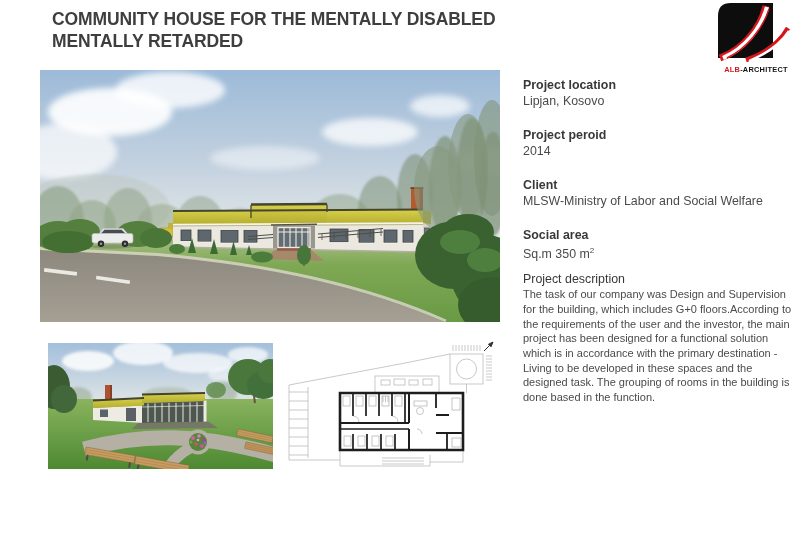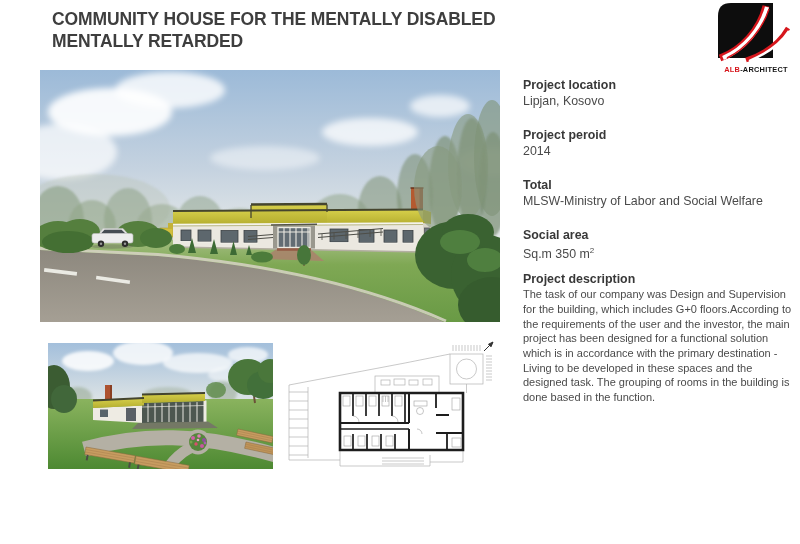--- a/index.html
+++ b/index.html
@@ -32,21 +32,21 @@
   .fig-garden{left:48px;top:343px;width:225px;height:126px;}
   .fig-plan{left:287px;top:338px;width:212px;height:140px;}
 
   
   .details{position:absolute;left:523px;top:77px;width:272px;color:#474747;}
   .sec{margin:0 0 18px 0;}
   .sec-label{font-size:12.4px;font-weight:bold;color:#383838;line-height:16px;}
   .sec-value{font-size:12.4px;line-height:16px;color:#4a4a4a;}
   .sec-value sup{font-size:8px;}
   .sec-tight{margin-bottom:10px;}
-  .desc-label{font-size:12.4px;font-weight:bold;color:#383838;line-height:15px;}
+  .desc-label{font-size:12.4px;font-weight:normal;color:#383838;line-height:15px;}
   .desc-text{font-size:11px;line-height:14.7px;color:#4a4a4a;margin:0;}
 </style>
 </head>
 <body>
 
 <div class="page">
 
   <h1 class="title" style="margin:0;">
     <span style="display:block">COMMUNITY HOUSE FOR THE MENTALLY DISABLED</span>
     <span style="display:block">MENTALLY RETARDED</span>
@@ -401,21 +401,21 @@
       <div class="sec-label">Project location</div>
       <div class="sec-value">Lipjan, Kosovo</div>
     </div>
 
     <div class="sec">
       <div class="sec-label">Project peroid</div>
       <div class="sec-value">2014</div>
     </div>
 
     <div class="sec">
-      <div class="sec-label">Total</div>
+      <div class="sec-label">Client</div>
       <div class="sec-value">MLSW-Ministry of Labor and Social Welfare</div>
     </div>
 
     <div class="sec sec-tight">
       <div class="sec-label">Social area</div>
       <div class="sec-value"><span>Sq.m 350 m</span><sup>2</sup></div>
     </div>
 
     <div>
       <div class="desc-label">Project description</div>

